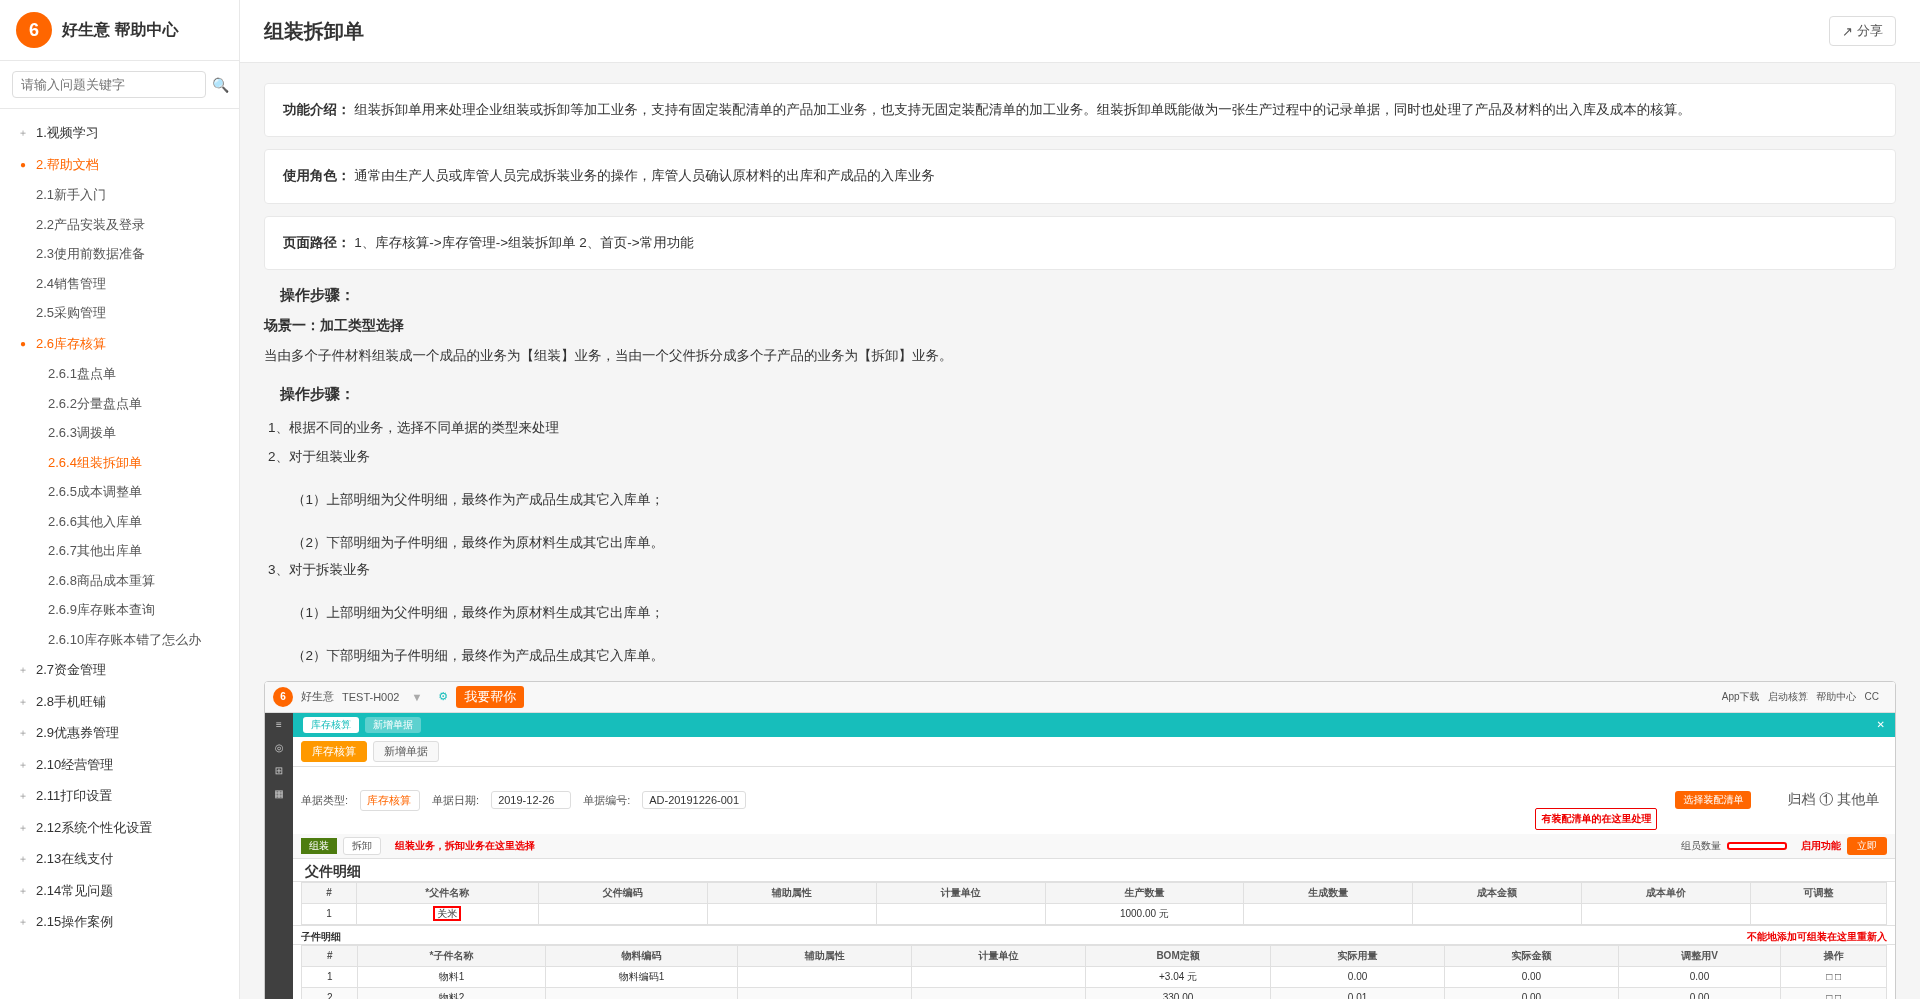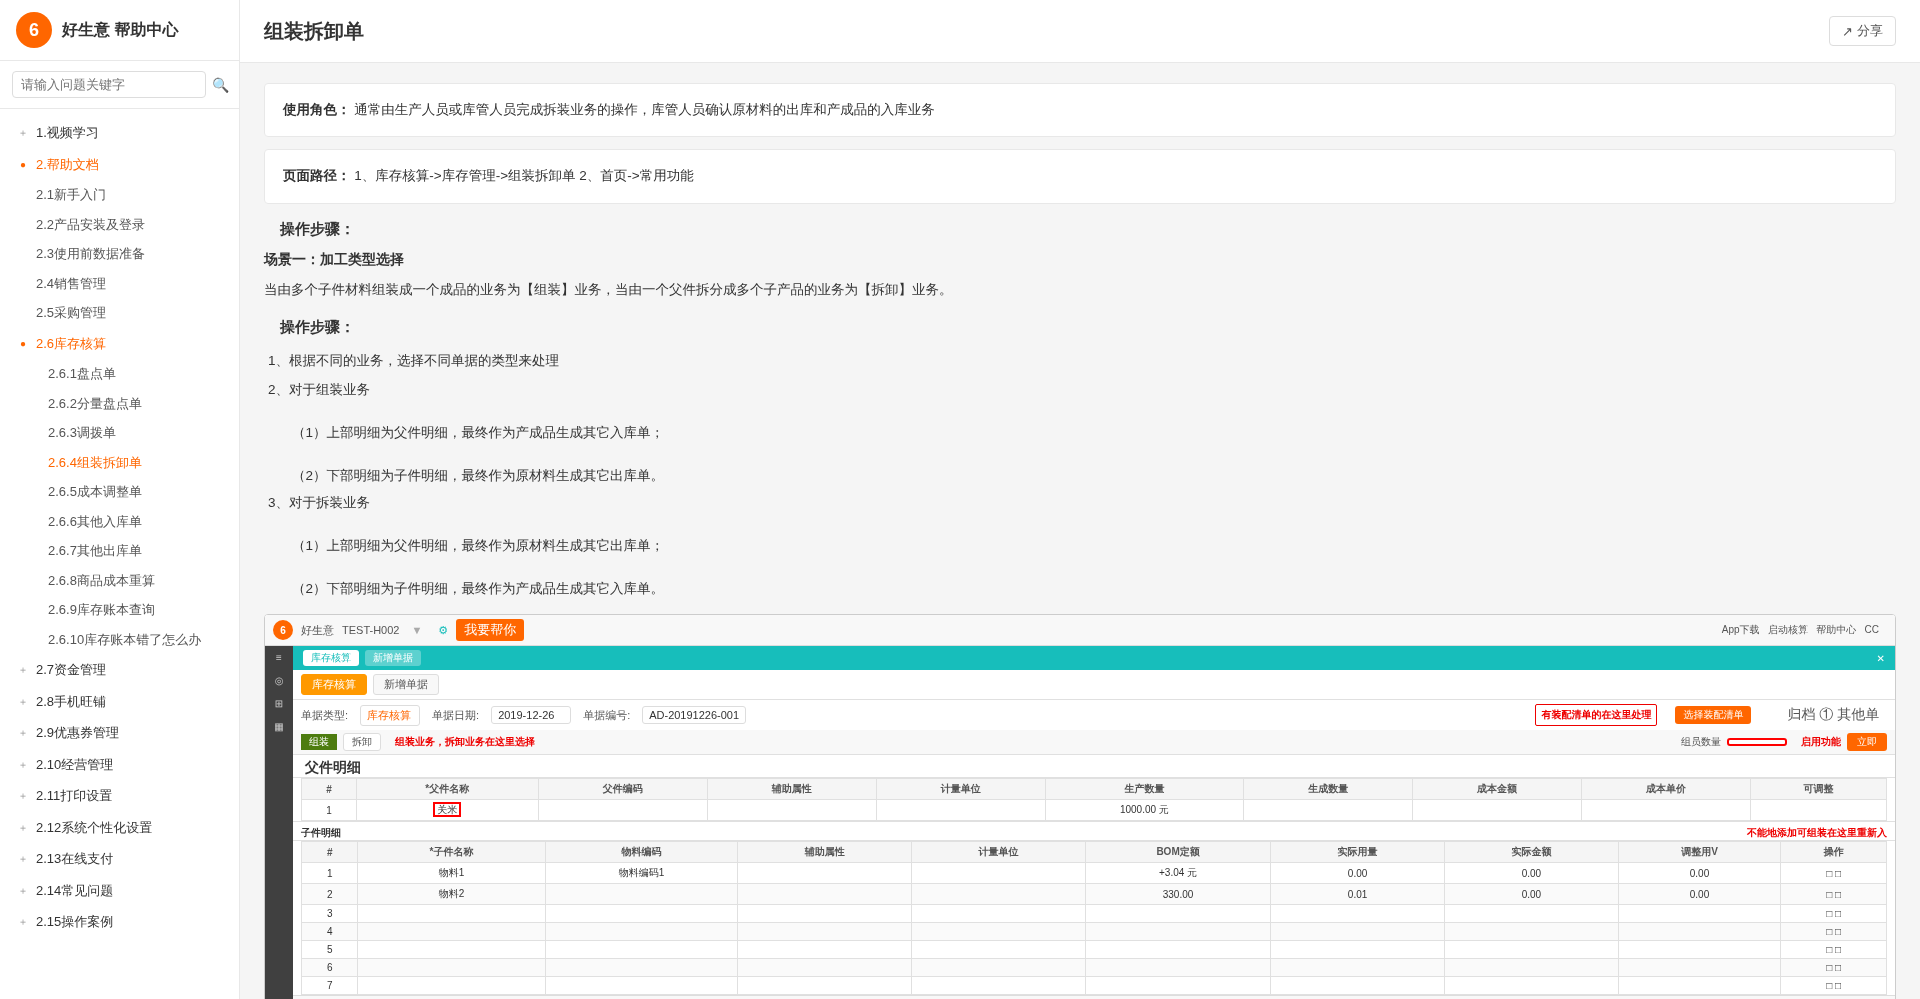--- a/index.html
+++ b/index.html
@@ -455,20 +455,24 @@
   <div class="main-header">
     <h1 class="page-title">组装拆卸单</h1>
     <button class="share-btn">
       <span>↗</span>
       <span>分享</span>
     </button>
   </div>
 
   <div class="content-area">
 
+    <div class="info-block">
+      <span class="bold-text">功能介绍：</span>
+      <span>组装拆卸单用来处理企业组装或拆卸等加工业务，支持有固定装配清单的产品加工业务，也支持无固定装配清单的加工业务。组装拆卸单既能做为一张生产过程中的记录单据，同时也处理了产品及材料的出入库及成本的核算。</span>
+    </div>
 
     <div class="info-block">
       <span class="bold-text">使用角色：</span>
       <span>通常由生产人员或库管人员完成拆装业务的操作，库管人员确认原材料的出库和产成品的入库业务</span>
     </div>
 
     <div class="info-block">
       <span class="bold-text">页面路径：</span>
       <span>1、库存核算-&gt;库存管理-&gt;组装拆卸单 2、首页-&gt;常用功能</span>
     </div>
@@ -534,21 +538,21 @@
 
             <div class="mock-field-row">
               <span class="mock-label">单据类型:</span>
               <span class="mock-input-box" style="color:#f60;min-width:60px;">库存核算</span>
               <span class="mock-label">单据日期:</span>
               <span class="mock-input-box">2019-12-26</span>
               <span class="mock-label">单据编号:</span>
               <span class="mock-input-box">AD-20191226-001</span>
               <span style="flex:1;"></span>
 
-              <span style="color:#e00;font-size:10px;font-weight:bold;border:1px solid #e00;padding:3px 5px;border-radius:2px;margin-right:6px;">有装配清单的在这里处理</span>
+              <span style="color:#e00;font-size:10px;font-weight:bold;border:1px solid #e00;padding:3px 5px;border-radius:2px;margin-right:6px;margin-top:37px;">有装配清单的在这里处理</span>
               <button style="background:#f60;color:#fff;border:none;border-radius:3px;padding:2px 8px;font-size:10px;">选择装配清单</button>
               <span style="margin-left:24px;font-size:14px;color:#555;">归档 ① 其他单 &nbsp;</span>
             </div>
 
             <div style="background:#f8f8f8;padding:3px 8px;display:flex;align-items:center;justify-content:space-between;border-bottom:1px solid #e0e0e0;">
               <div style="display:flex;align-items:center;gap:6px;">
                 <span style="background:#4d7c0f;color:#fff;border-radius:0;padding:1px 8px;font-size:10px;">组装</span>
                 <span style="border:1px solid #ddd;border-radius:3px;padding:1px 8px;font-size:10px;color:#555;background:#fff;">拆卸</span>
 
                 <span style="color:#e00;font-size:10px;font-weight:bold;margin-left:8px;">组装业务，拆卸业务在这里选择</span>

